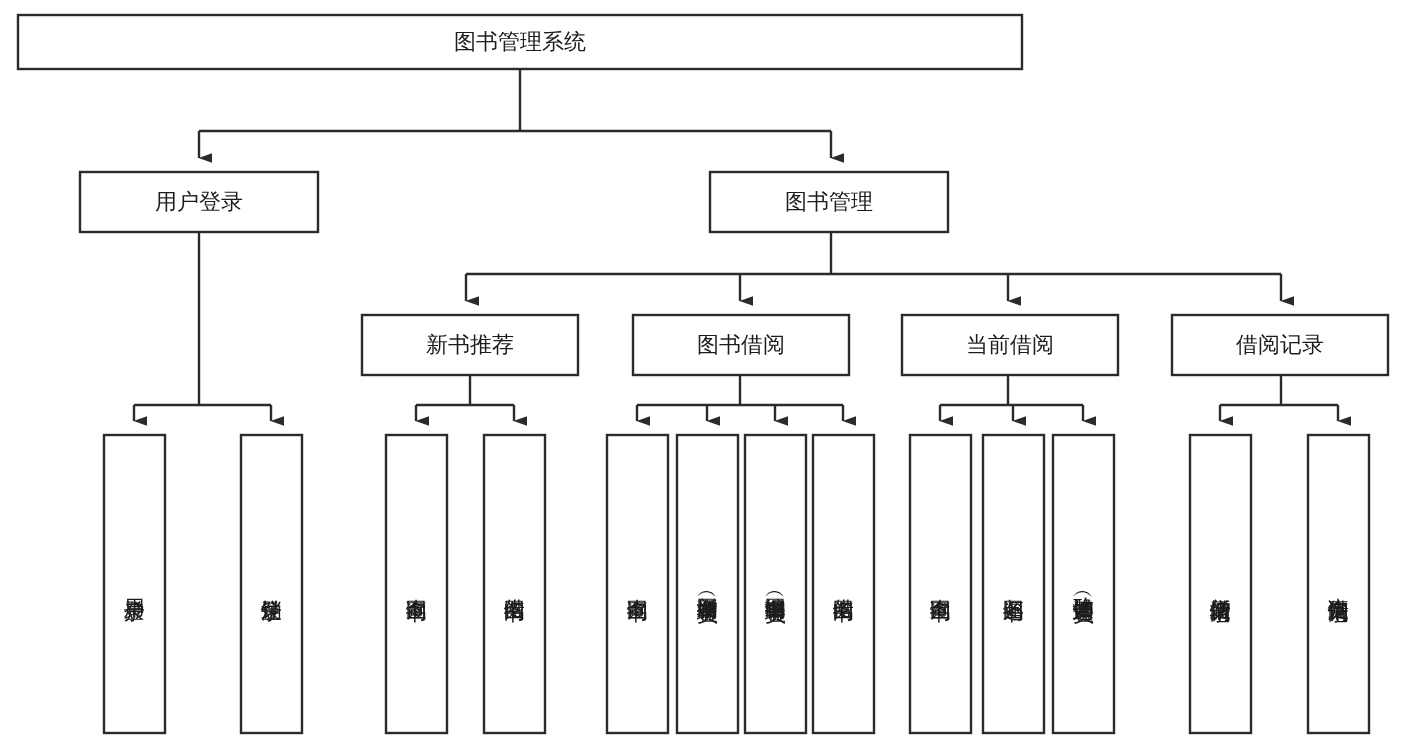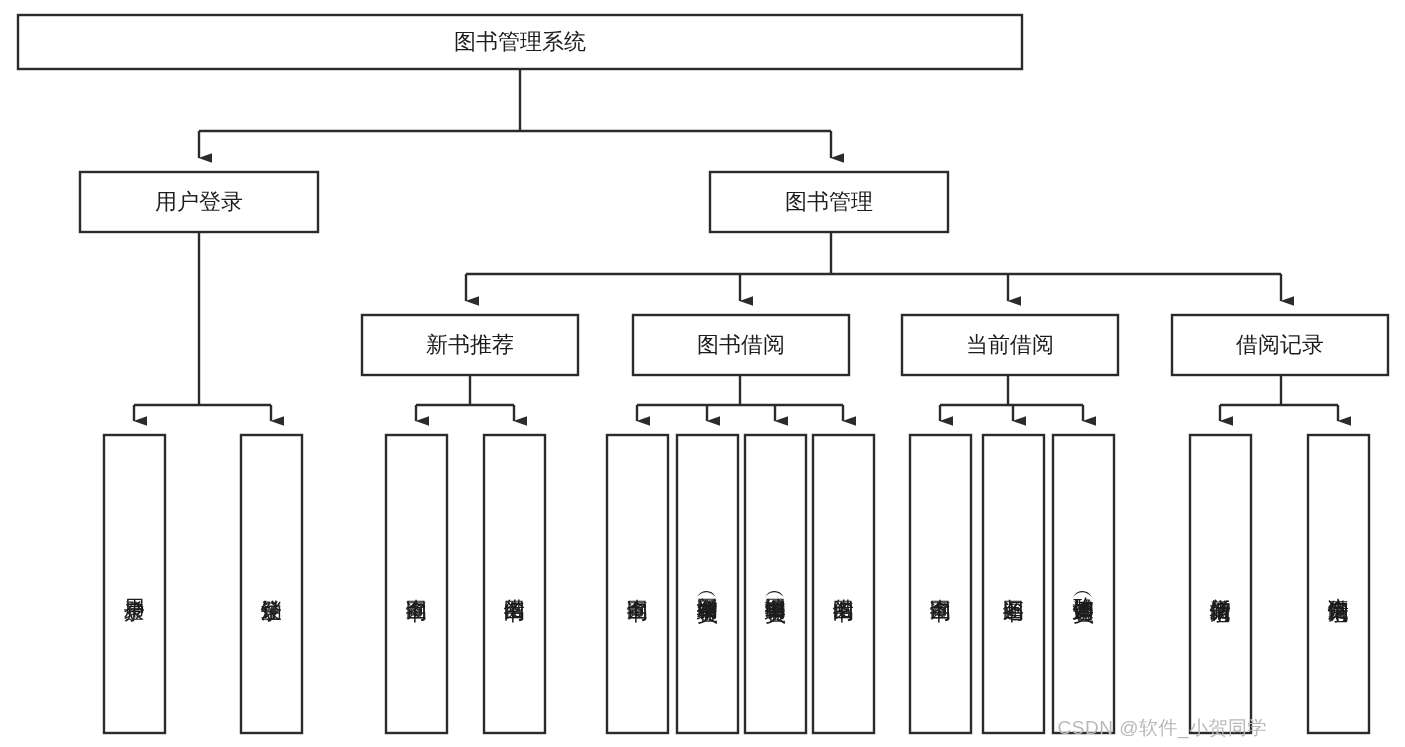--- a/index.html
+++ b/index.html
@@ -202,14 +202,13 @@
   <div class="vlabel" style="left:607px; top:435px; width:61px; height:298px;">查询图书</div>
   <div class="vlabel" style="left:677px; top:435px; width:61px; height:298px;">新增图书（管理员）</div>
   <div class="vlabel" style="left:745px; top:435px; width:61px; height:298px;">编辑图书（管理员）</div>
   <div class="vlabel" style="left:813px; top:435px; width:61px; height:298px;">借阅图书</div>
   <div class="vlabel" style="left:910px; top:435px; width:61px; height:298px;">查询图书</div>
   <div class="vlabel" style="left:983px; top:435px; width:61px; height:298px;">归还图书</div>
   <div class="vlabel" style="left:1053px; top:435px; width:61px; height:298px;">确认归还（管理员）</div>
   <div class="vlabel" style="left:1190px; top:435px; width:61px; height:298px;">新增借阅记录</div>
   <div class="vlabel" style="left:1308px; top:435px; width:61px; height:298px;">查询借阅记录</div>
 
-  <div id="watermark">CSDN @软件_小贺同学</div>
 </div>
 
 </body></html>

